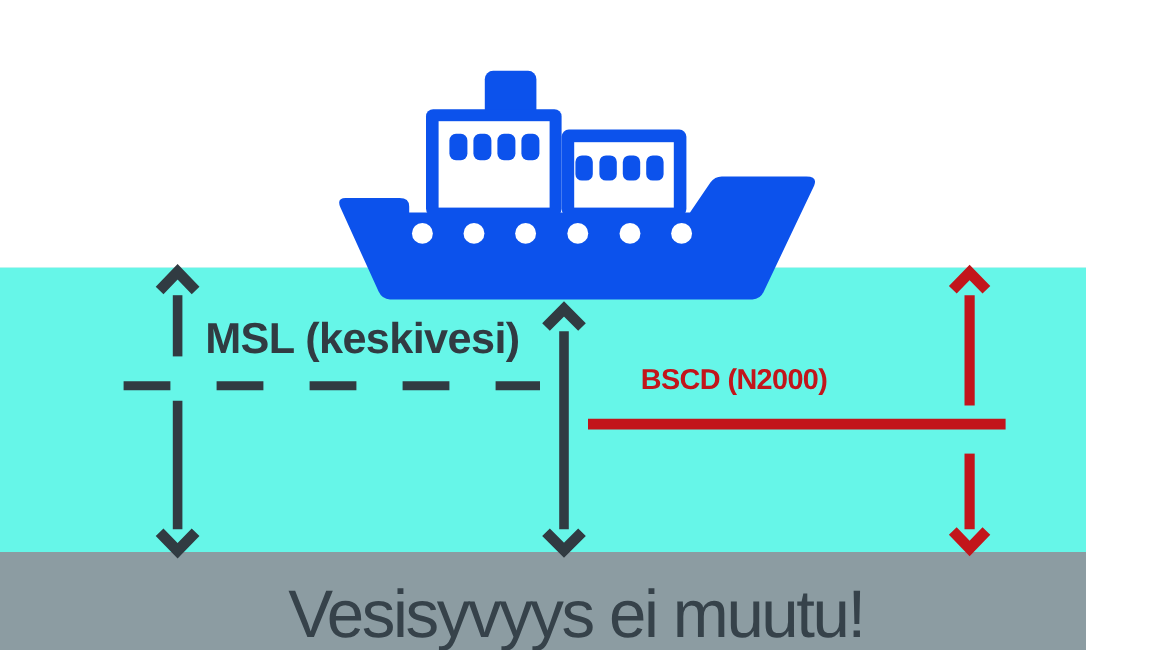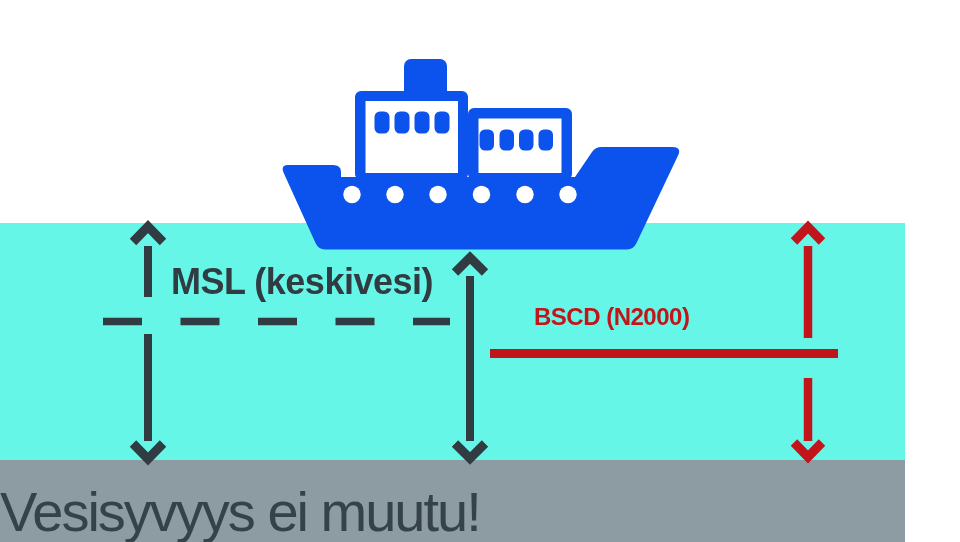--- a/index.html
+++ b/index.html
@@ -35,21 +35,21 @@
   .label-bscd {
     left: 534px; top: 305px;
     font-size: 24px;
     letter-spacing: -0.5px;
     color: #c2151b;
   }
   .caption {
     position: absolute;
     left: 0; top: 484px;
     width: 960px;
-    text-align: left;
+    text-align: center;
     font-size: 56px;
     font-weight: 400;
     line-height: 1;
     letter-spacing: -2px;
     color: #36424a;
     white-space: nowrap;
   }
 </style>
 </head>
 <body>

